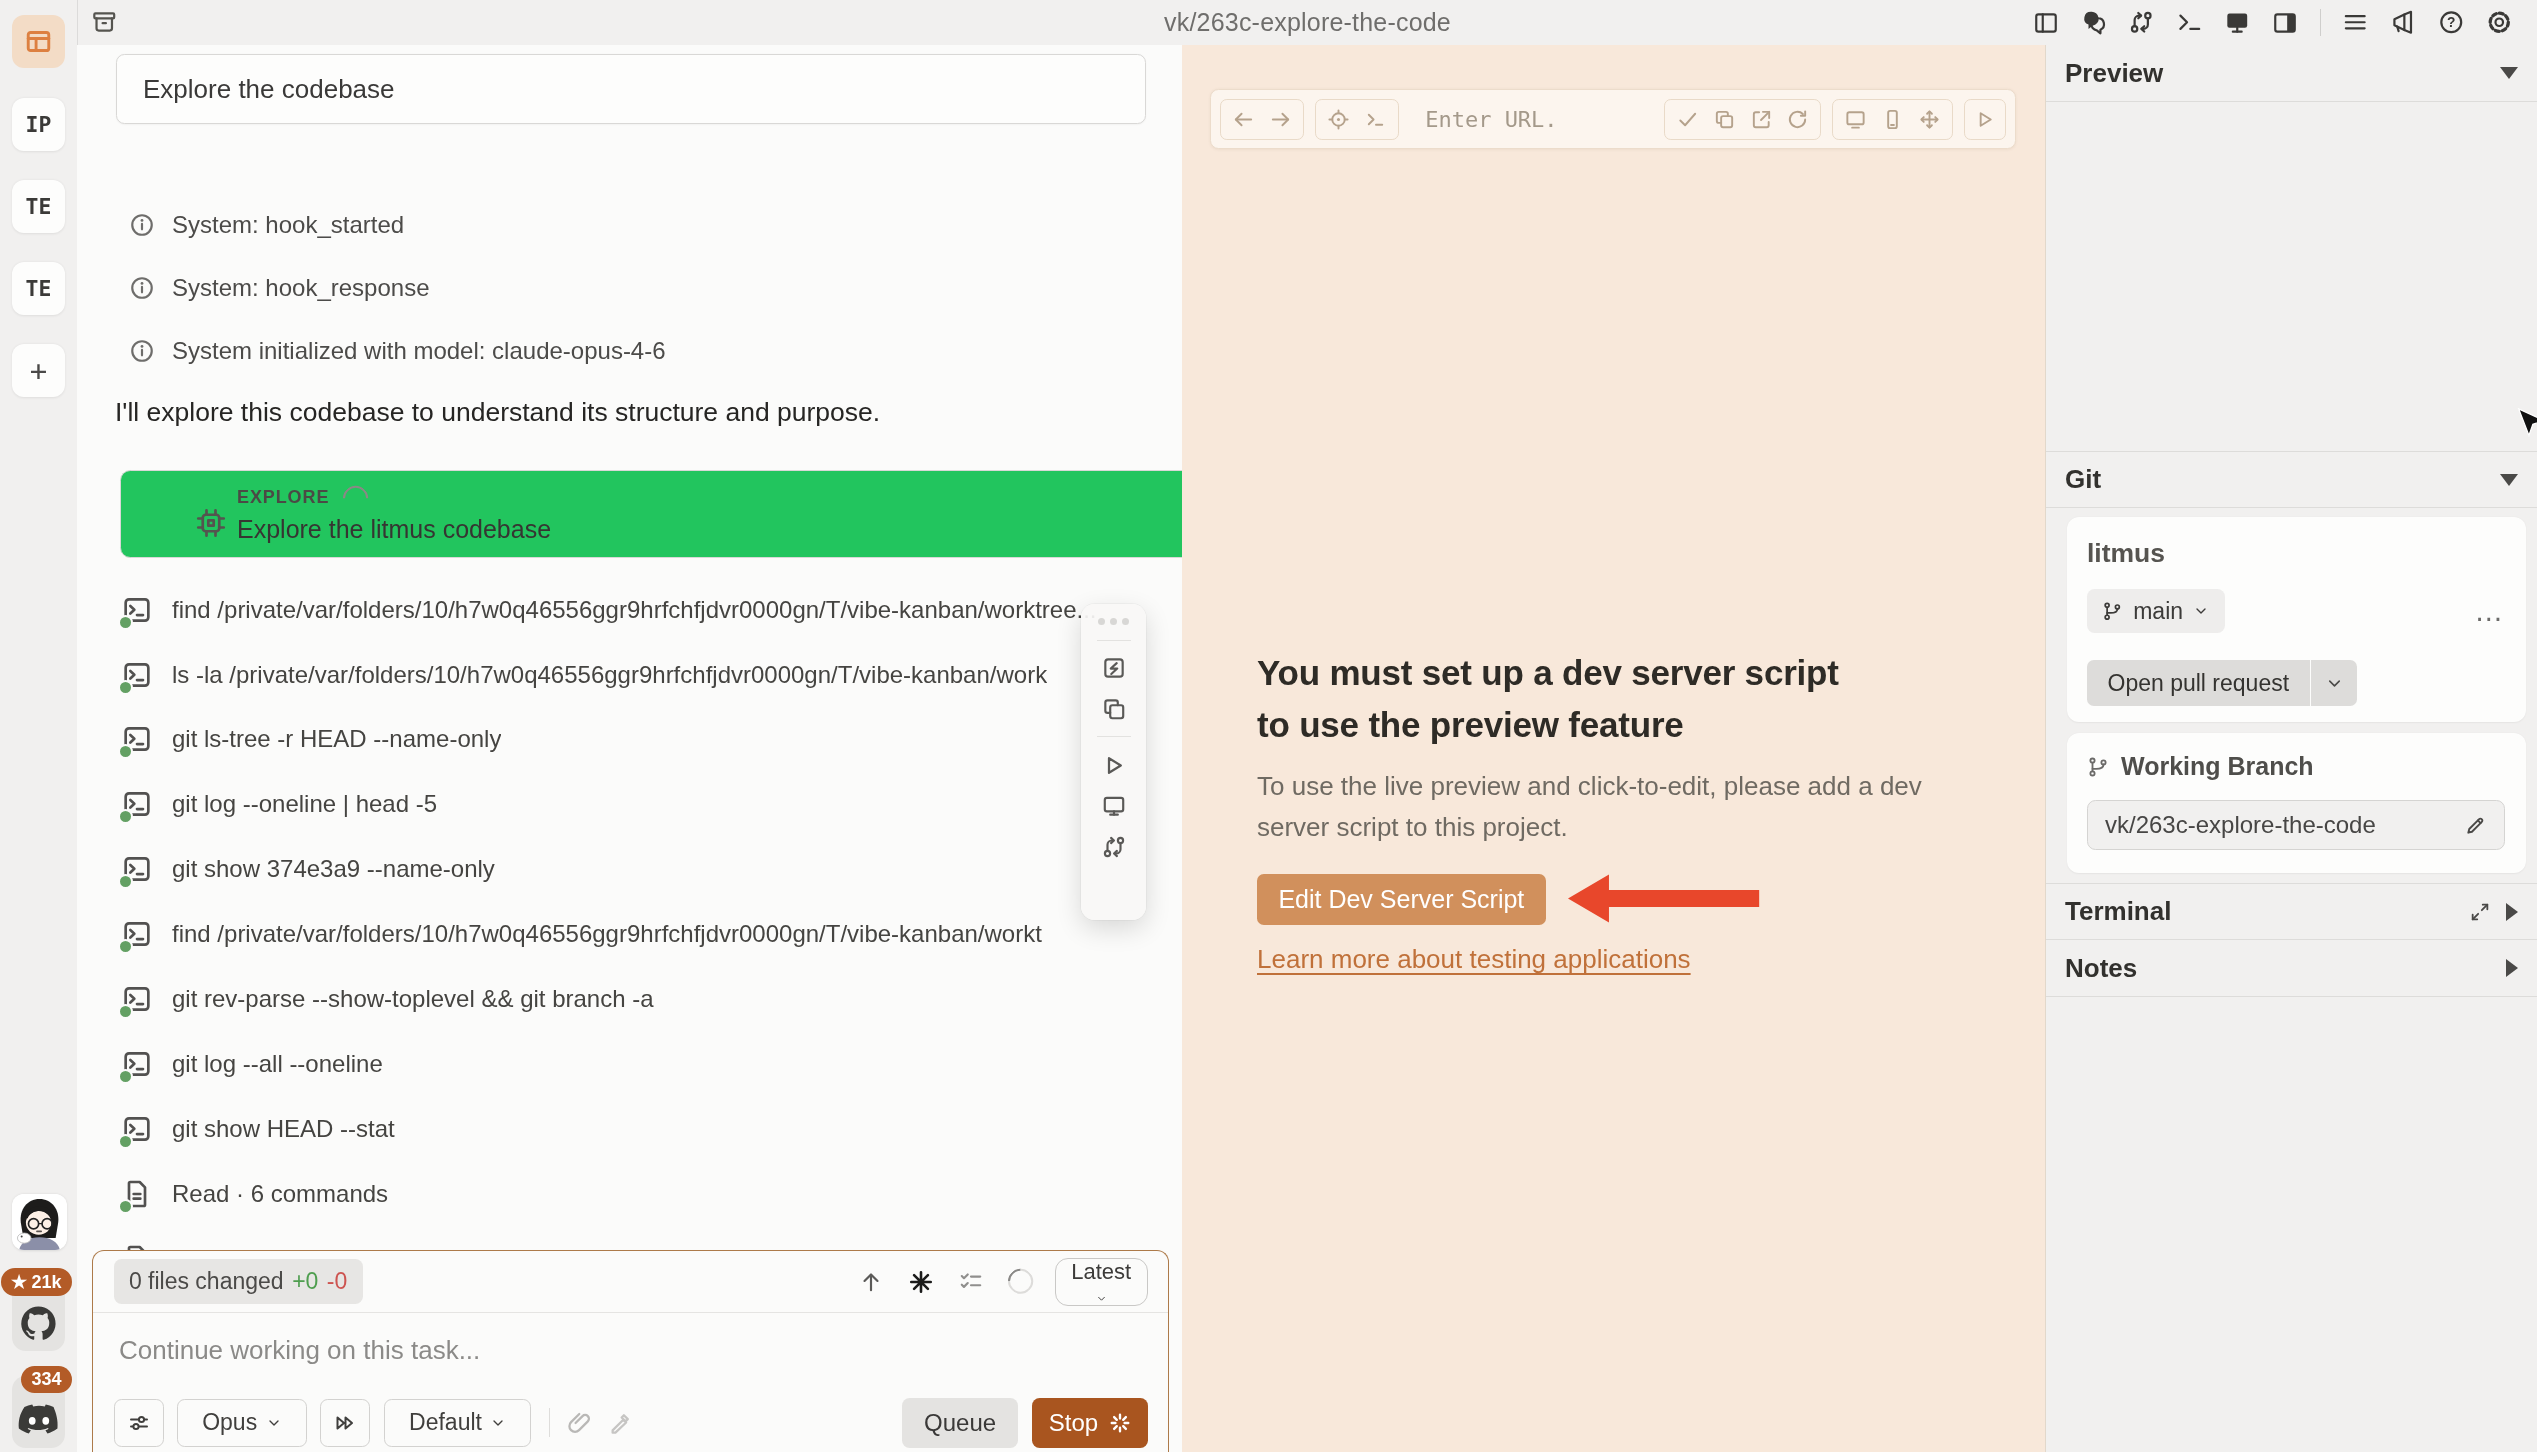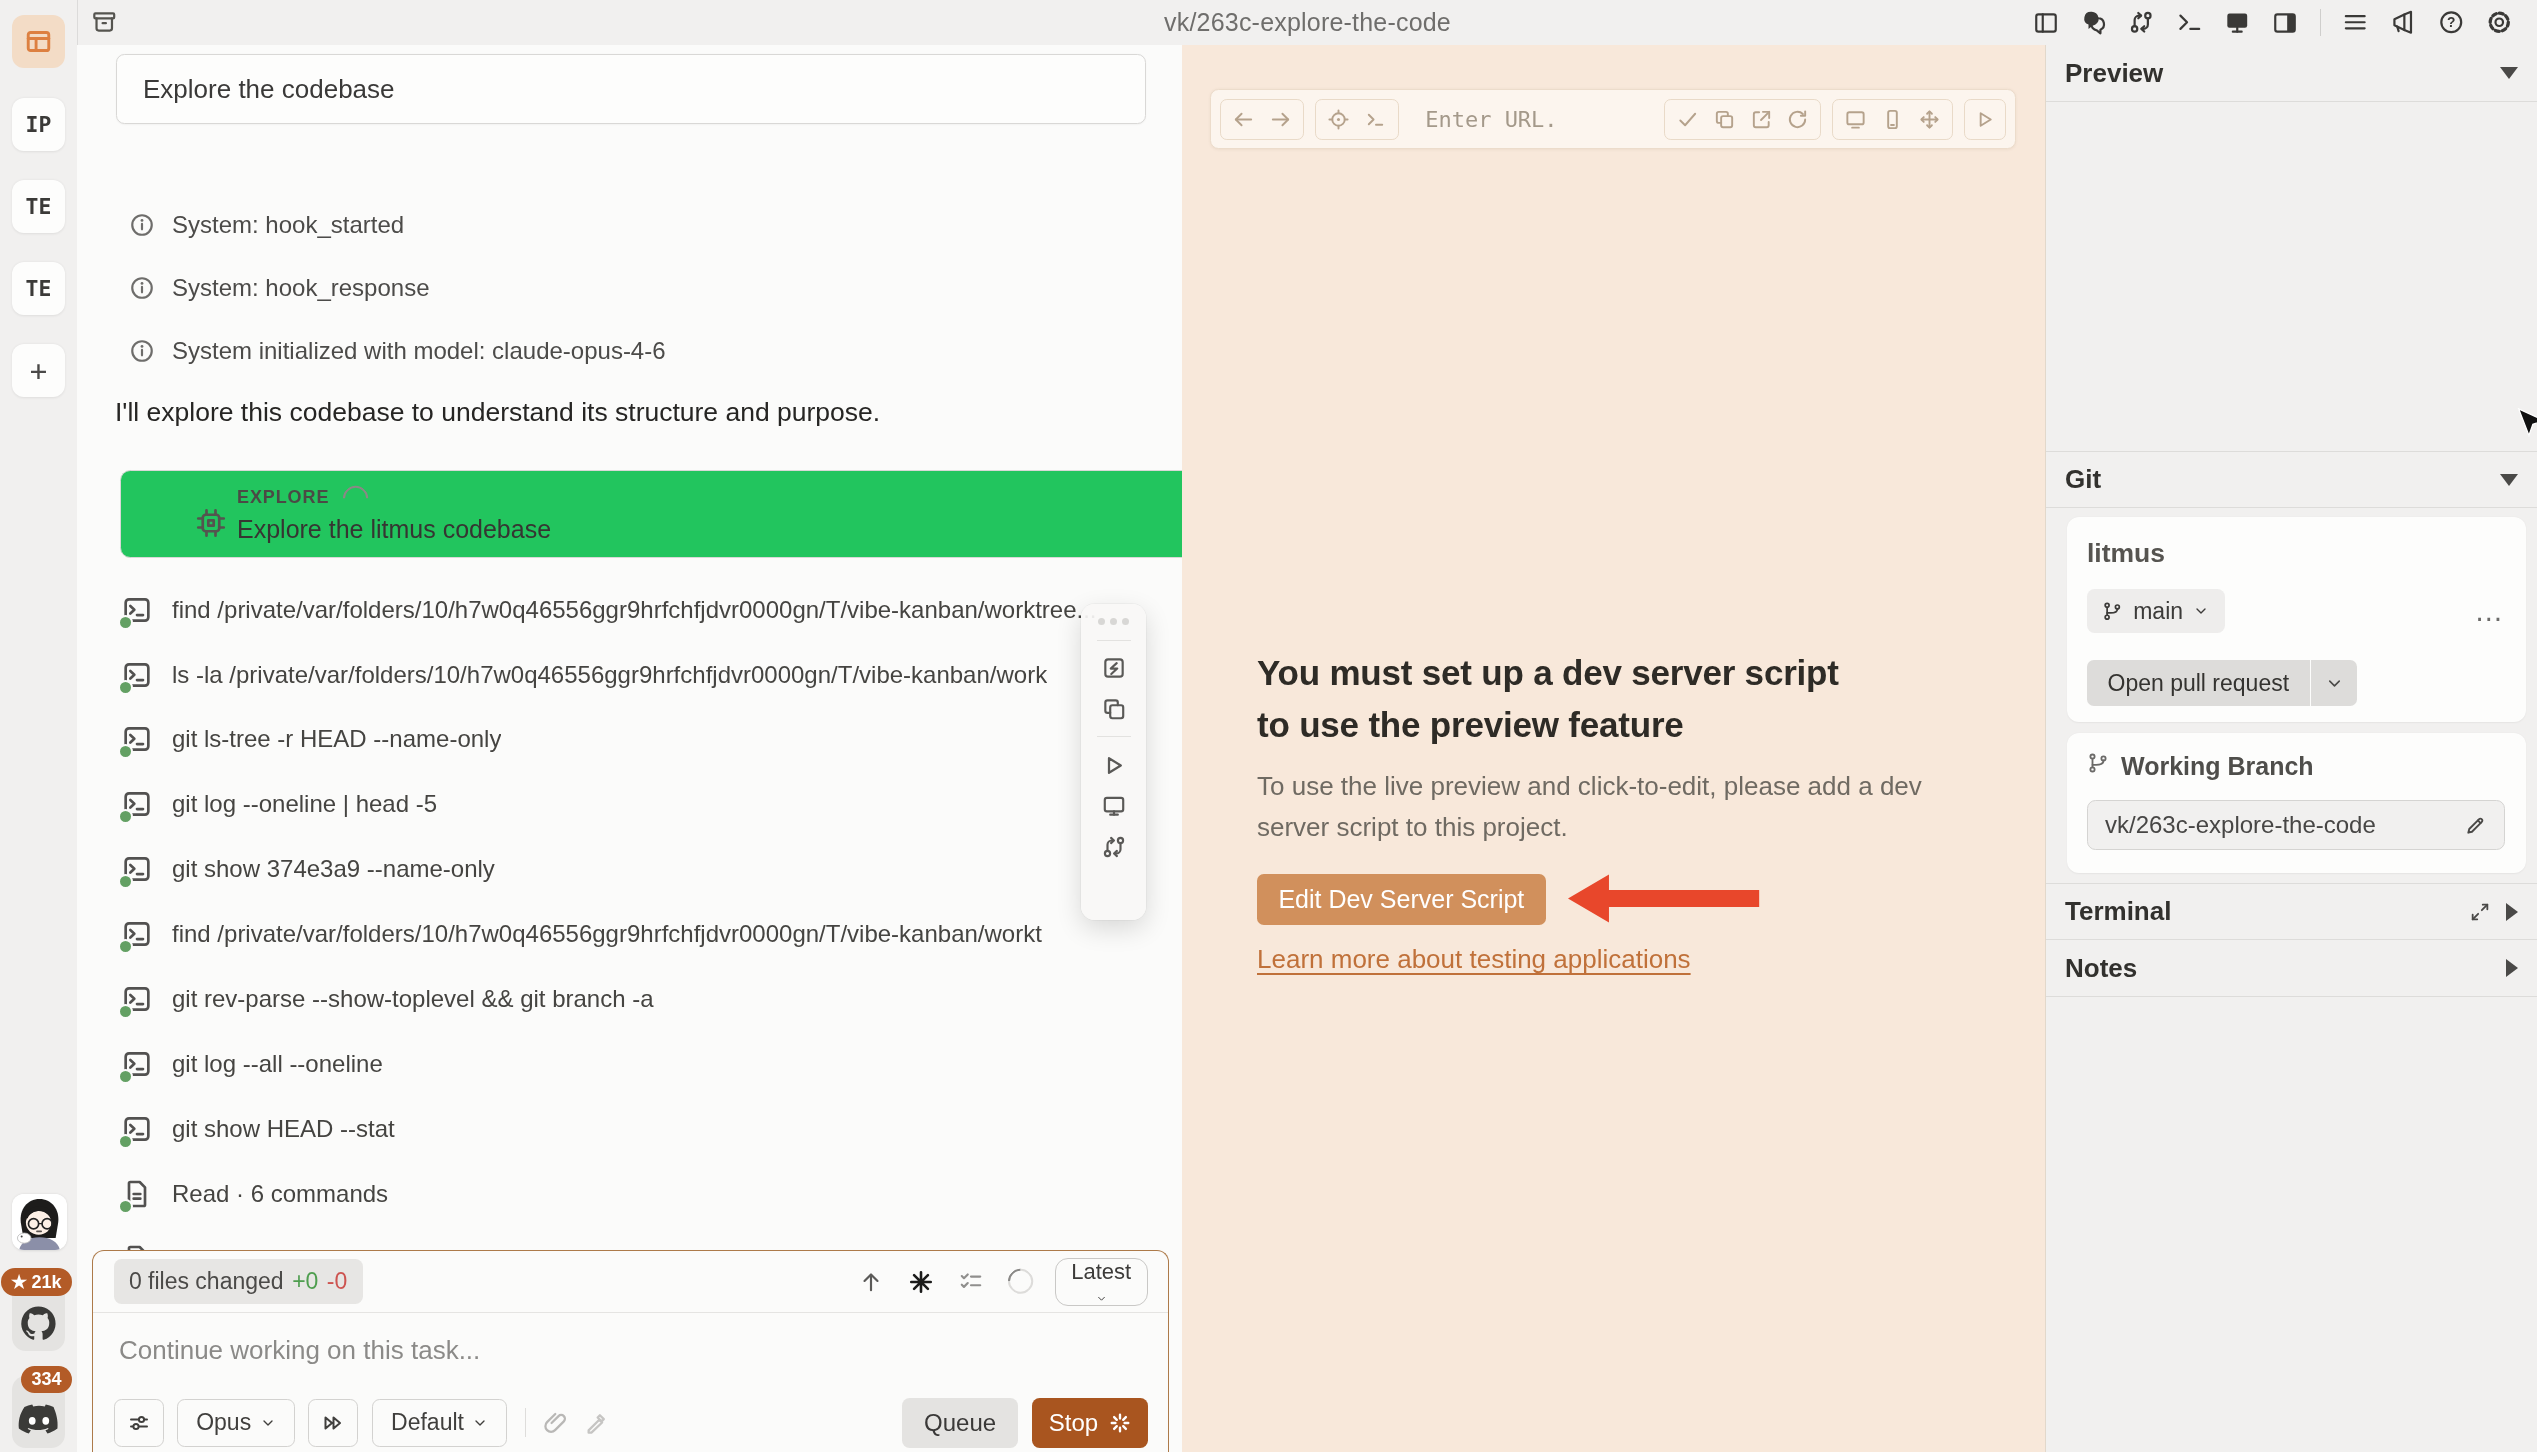--- a/index.html
+++ b/index.html
@@ -60,21 +60,21 @@
   .comp-status{position:absolute;left:0;right:0;top:0;height:62px;display:flex;align-items:center;padding:0 20.5px;box-sizing:border-box;border-bottom:0.9px solid #e5e4e2;}
   .chg-chip{background:#e7e6e4;border-radius:7.7px;padding:9.4px 15.4px;font-size:23px;color:#4b4a48;display:flex;gap:8.5px;align-items:center;}
   .comp-status .spacer{flex:1;}
   .stat-ics{display:flex;align-items:center;gap:24px;margin-right:22px;}
   .latest-btn{border:1.3px solid #c9c8c6;border-radius:13px;height:46px;display:flex;align-items:center;gap:8.5px;padding:0 15.4px;font-size:22px;color:#3c3b39;background:transparent;flex-direction:column;}
   .comp-input{position:absolute;left:0;right:0;top:62px;height:84px;}
   .comp-input textarea{width:100%;height:100%;border:none;background:transparent;resize:none;outline:none;
     font-family:"Liberation Sans",sans-serif;font-size:26px;color:#3a3938;padding:22px 26px;box-sizing:border-box;}
   .comp-input textarea::placeholder{color:#8b8a88;}
   .comp-controls{position:absolute;left:0;right:0;bottom:6.8px;height:51px;display:flex;align-items:center;padding:0 20.5px;box-sizing:border-box;gap:13.7px;}
-  .cbtn{height:48px;border:1.3px solid #d3d2d0;border-radius:7.7px;background:#fbfbfa;display:flex;align-items:center;gap:8.5px;padding:0 18px;font-size:23px;color:#403f3d;box-sizing:border-box;}
+  .cbtn{height:48px;border:1.3px solid #d3d2d0;border-radius:7.7px;background:#fbfbfa;display:flex;align-items:center;gap:8.5px;padding:0 24px;font-size:23px;color:#403f3d;box-sizing:border-box;}
   .ctrl-sep{width:0.9px;height:29px;background:#dedddb;margin:0 3.4px;}
   .queue-btn{height:50px;background:#e4e3e1;border-radius:7.7px;display:flex;align-items:center;padding:0 22px;font-size:24px;color:#3a3938;}
   .stop-btn{height:50px;background:#a9551f;border-radius:7.7px;display:flex;align-items:center;gap:10.3px;padding:0 17px;font-size:24px;color:#fff;}
 
   
   .preview{position:absolute;left:1182px;top:45px;width:863px;bottom:0;background:#f8e8da;}
   .urlbar{position:absolute;left:28px;top:44px;width:806px;height:60px;background:#fcf5ee;border:0.9px solid #ecdccb;border-radius:8.5px;
     box-shadow:0 0.9px 2.6px rgba(120,90,60,.08);display:flex;align-items:center;padding:0 9.4px;box-sizing:border-box;gap:11px;color:#b5a28c;}
   .ugrp{height:41px;border:1.3px solid #e9dac8;border-radius:6.8px;display:flex;align-items:center;gap:13.7px;padding:0 11px;box-sizing:border-box;}
   .url-input{flex:1;min-width:0;}
@@ -92,21 +92,21 @@
     font-size:26px;font-weight:bold;color:#32312e;border-bottom:0.9px solid #dddcda;}
   .sec-h .sp{flex:1;}
   .tri-d{width:0;height:0;border-left:9.4px solid transparent;border-right:9.4px solid transparent;border-top:12px solid #4a4947;}
   .tri-r{width:0;height:0;border-top:9.4px solid transparent;border-bottom:9.4px solid transparent;border-left:12px solid #4a4947;}
   .gcard{position:absolute;left:20.5px;width:459px;background:#fdfdfc;border-radius:12px;box-shadow:0 0.9px 1.7px rgba(0,0,0,.05);box-sizing:border-box;padding:20.5px 20.5px;}
   .repo-name{font-size:26.5px;font-weight:600;color:#565450;}
   .branch-chip{display:inline-flex;align-items:center;gap:10.3px;background:#eeedec;border-radius:7.7px;height:44px;padding:0 15.4px;font-size:23px;color:#3c3b39;box-sizing:border-box;}
   .prsplit{display:inline-flex;gap:1.7px;}
   .prsplit .main{background:#dddcda;border-radius:6.8px 0 0 6.8px;height:46px;display:flex;align-items:center;padding:0 20.5px;font-size:23px;color:#343330;}
   .prsplit .dd{background:#dddcda;border-radius:0 6.8px 6.8px 0;height:46px;width:46px;display:flex;align-items:center;justify-content:center;color:#4a4947;}
-  .wb-head{display:flex;align-items:flex-start;gap:12px;font-size:25px;font-weight:bold;color:#4f4e4b;}
+  .wb-head{display:flex;align-items:center;gap:12px;font-size:25px;font-weight:bold;color:#4f4e4b;}
   .wb-pill{margin-top:19px;height:50px;border:1.3px solid #d5d4d2;background:#f1f0ef;border-radius:8.5px;display:flex;align-items:center;
     padding:0 17px;box-sizing:border-box;font-size:24px;color:#474645;}
   .wb-pill .sp{flex:1;}
   .cursor{position:absolute;left:2517px;top:408px;z-index:40;}
 </style>
 </head>
 <body>
 
 <div class="screen">
 

